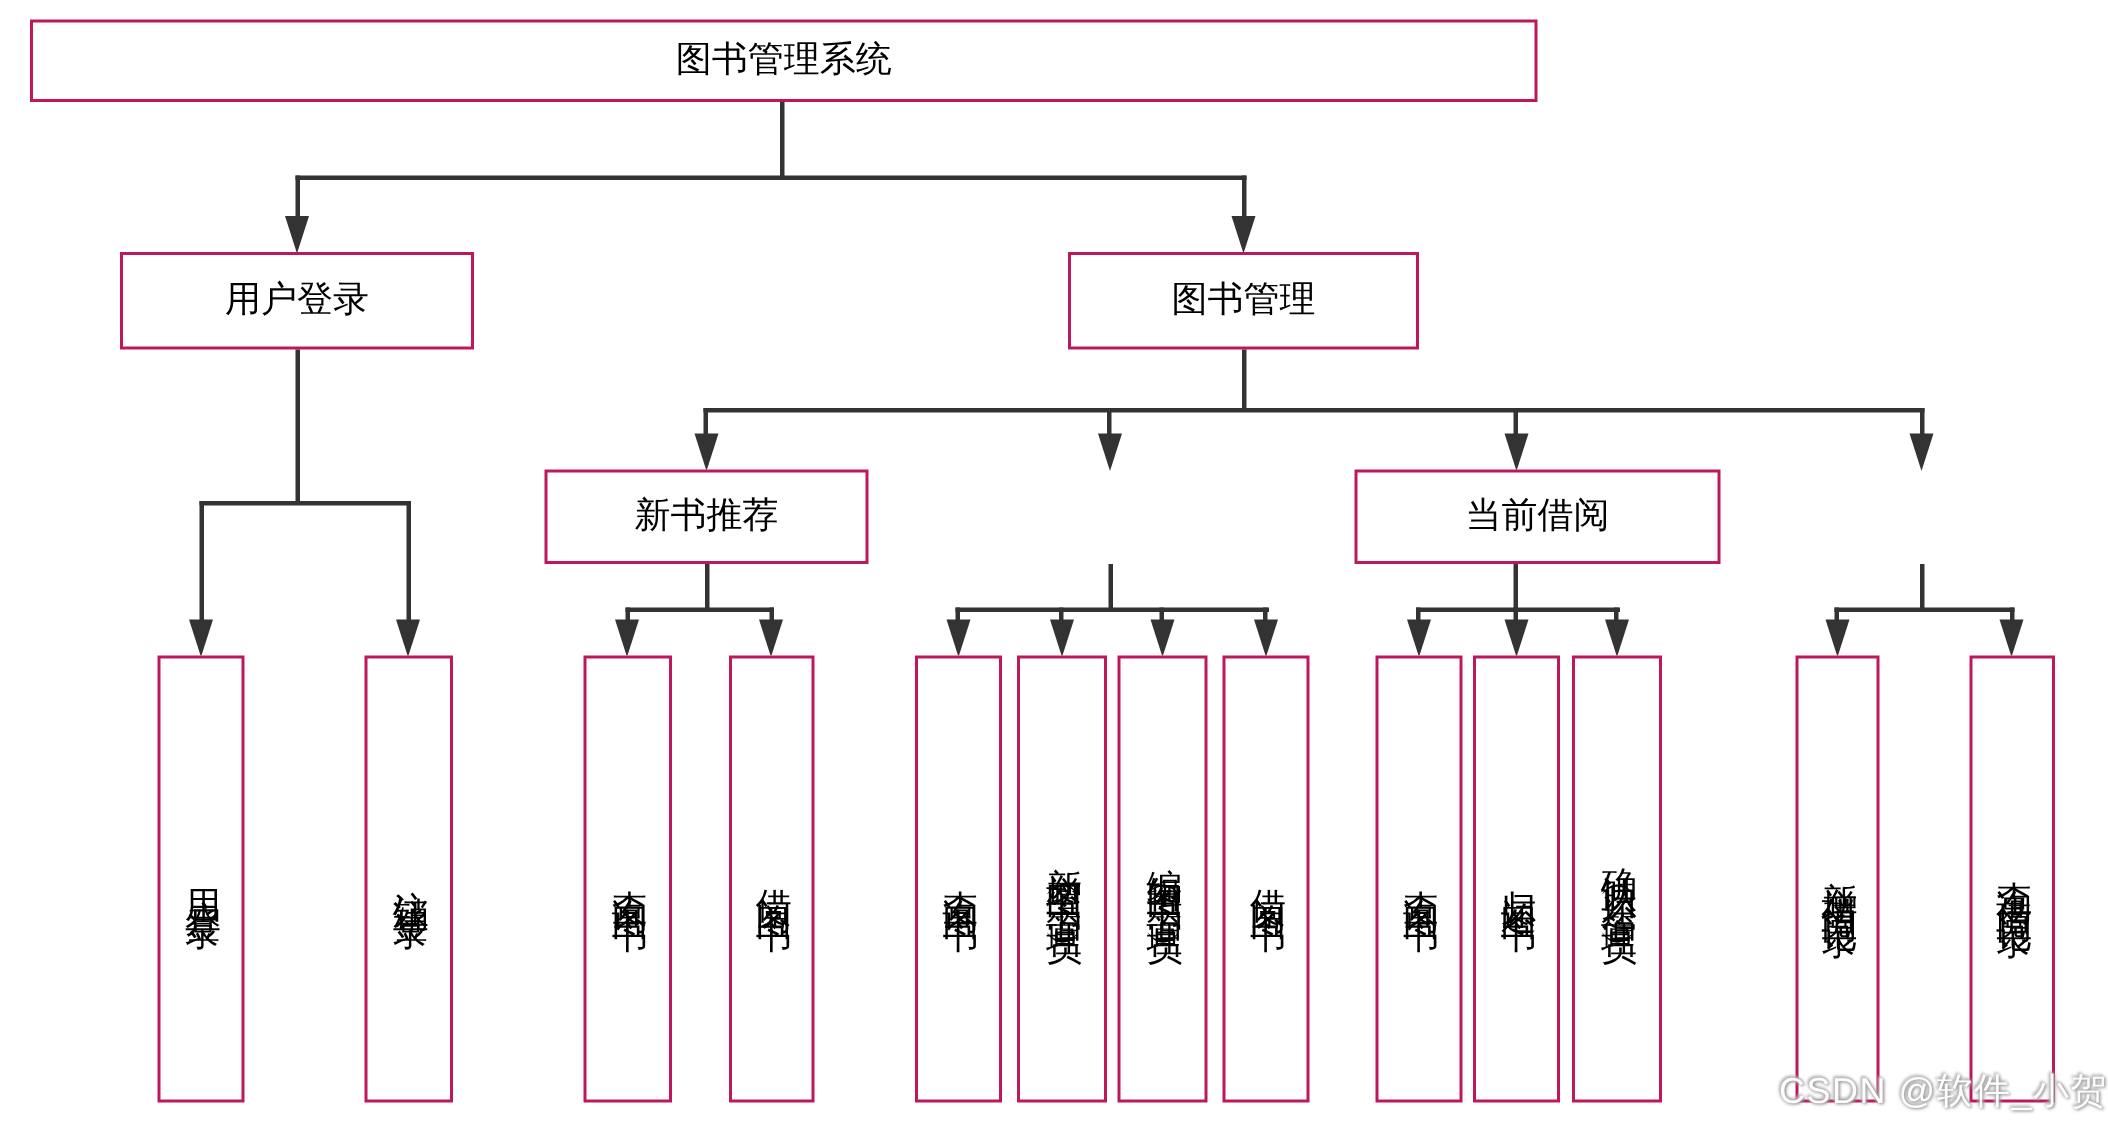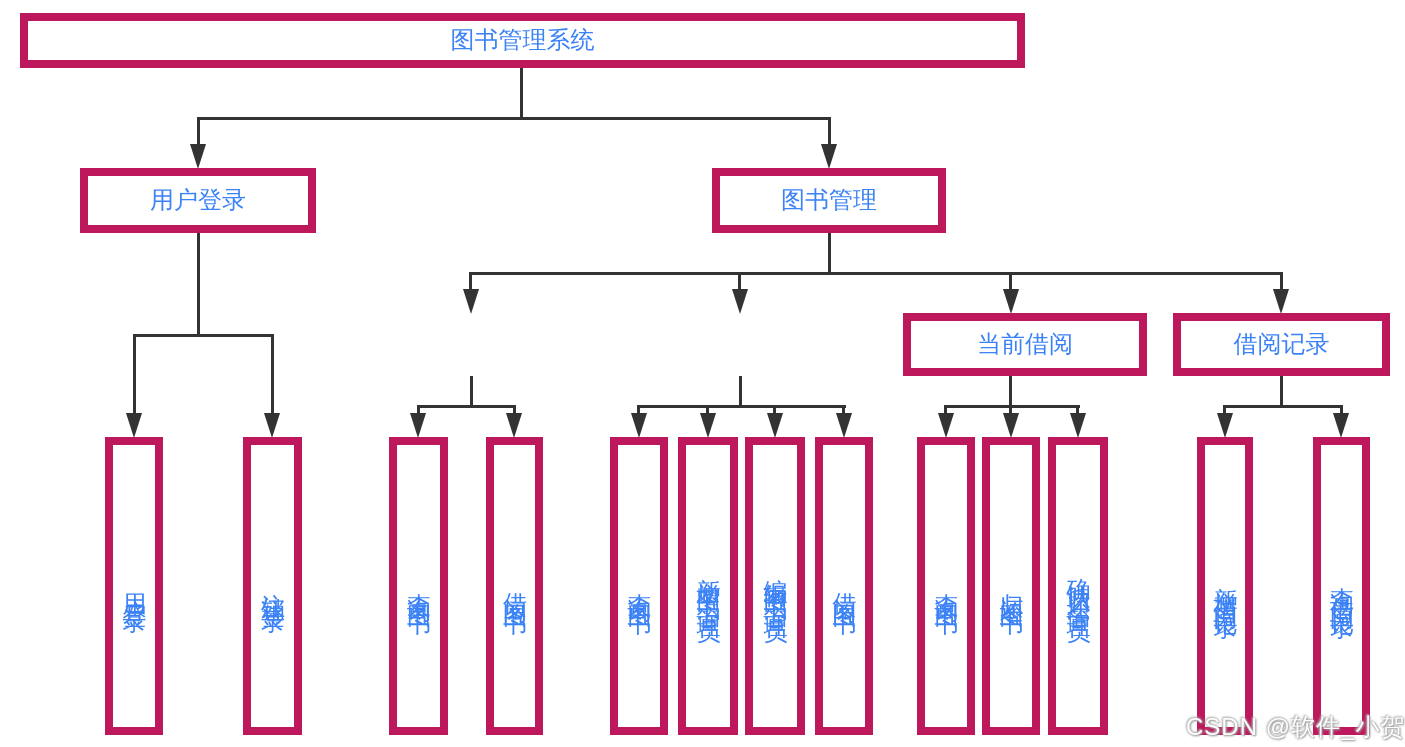--- a/index.html
+++ b/index.html
@@ -7,23 +7,23 @@
   #canvas {
     position:relative;
     width:1405px; height:747px;
     background:#ffffff;
     font-family:"Liberation Sans","DejaVu Sans",sans-serif;
     overflow:hidden;
   }
   .box {
     position:absolute;
     box-sizing:border-box;
-    border:8px solid #be185d;
+    border:2px solid #be185d;
     background:#ffffff;
-    color:#3b82f6;
+    color:#000000;
     display:flex;
     align-items:center;
     justify-content:center;
     font-size:24px;
     line-height:1.2;
     white-space:nowrap;
   }
   .vbox {
     writing-mode:vertical-rl;
     text-orientation:mixed;
@@ -79,22 +79,22 @@
   <div class="hline" style="left:469px;top:272px;width:814px;height:3px"></div>
   <div class="vline" style="left:469px;top:272px;width:3px;height:18px"></div>
   <div class="vline" style="left:738px;top:272px;width:3px;height:18px"></div>
   <div class="vline" style="left:1009px;top:272px;width:3px;height:18px"></div>
   <div class="vline" style="left:1280px;top:272px;width:3px;height:18px"></div>
   <div class="arrow" style="left:463px;top:289px"></div>
   <div class="arrow" style="left:732px;top:289px"></div>
   <div class="arrow" style="left:1003px;top:289px"></div>
   <div class="arrow" style="left:1273px;top:289px"></div>
 
+  <div class="box" style="left:363px;top:313px;width:216px;height:63px">新书推荐</div>
   <div class="box" style="left:903px;top:313px;width:244px;height:63px">当前借阅</div>
-  <div class="box" style="left:1173px;top:313px;width:217px;height:63px">借阅记录</div>
 
   <div class="vline" style="left:470px;top:376px;width:3px;height:31px"></div>
   <div class="hline" style="left:417px;top:405px;width:99px;height:3px"></div>
   <div class="vline" style="left:417px;top:405px;width:3px;height:11px"></div>
   <div class="vline" style="left:513px;top:405px;width:3px;height:11px"></div>
   <div class="arrow" style="left:410px;top:413px"></div>
   <div class="arrow" style="left:506px;top:413px"></div>
 
   <div class="vline" style="left:739px;top:376px;width:3px;height:31px"></div>
   <div class="hline" style="left:637px;top:405px;width:209px;height:3px"></div>

